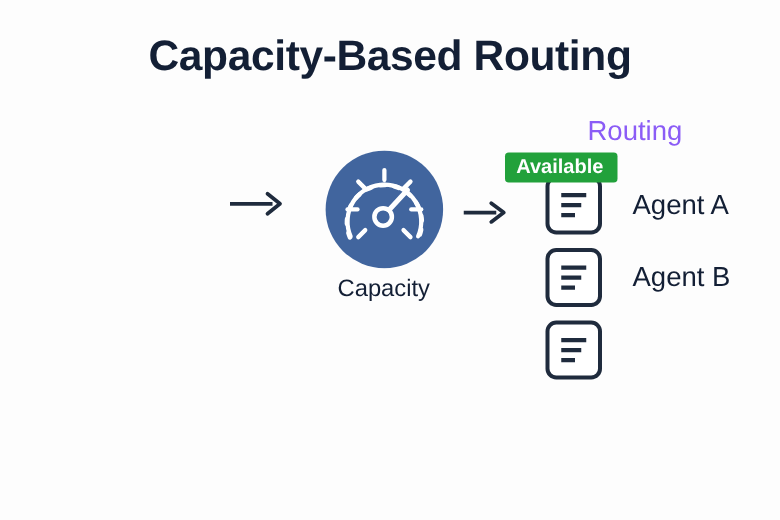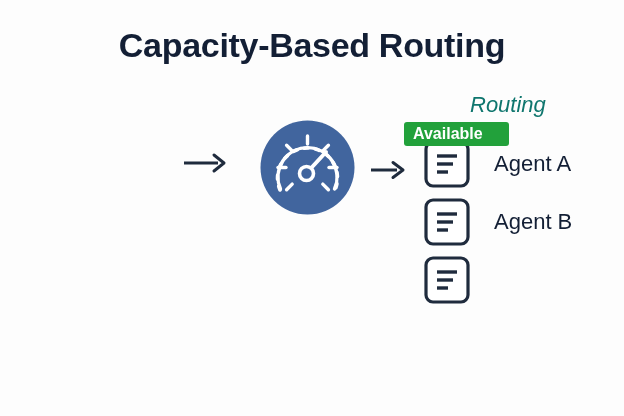--- a/index.html
+++ b/index.html
@@ -83,42 +83,41 @@
     position: absolute;
     left: 404px;
     top: 92px;
     width: 190px;
   }
   #routing-header {
     position: absolute;
     left: 66px;
     top: 0px;
     font-size: 22px;
-    color: #0f766e;
-    white-space: nowrap;
-    font-style: italic;
+    color: #8b5cf6;
+    white-space: nowrap;
   }
   #status-badge {
     position: absolute;
     left: 0px;
     top: 30px;
     background: #22a13b;
     color: #ffffff;
     font-size: 16px;
     font-weight: bold;
-    padding: 2px 26px 3px 9px;
+    padding: 2px 11px 3px 9px;
     border-radius: 3px;
     z-index: 5;
     white-space: nowrap;
     line-height: 19px;
     text-align: right;
   }
   .agent-row {
     position: absolute;
-    left: 20px;
+    left: 32px;
     display: flex;
     align-items: center;
     text-align: center;
   }
   #agent-row-0 { top: 48px; }
   #agent-row-1 { top: 106px; }
   #agent-row-2 { top: 164px; }
   .agent-card {
     width: 46px;
     height: 48px;
@@ -159,20 +158,21 @@
         <line x1="68.4" y1="25.3" x2="62.8" y2="30.9"></line>
         <line x1="26.6" y1="69.7" x2="32.2" y2="64.1"></line>
         <line x1="68.4" y1="69.7" x2="62.8" y2="64.1"></line>
       </g>
 
       <line x1="47.5" y1="52" x2="66" y2="32" stroke="#ffffff" stroke-width="4" stroke-linecap="round"></line>
 
       <circle cx="46.5" cy="53.5" r="7" fill="#41659e" stroke="#ffffff" stroke-width="3.6"></circle>
     </svg>
     <div class="stage-label">
+      <div>Capacity</div>
     </div>
   </div>
 
   <svg class="arrow" id="arrow-2" width="38" height="28" viewBox="0 0 38 28">
     <line x1="2" y1="14" x2="28" y2="14" stroke="#1f2b3d" stroke-width="3"></line>
     <path d="M24 6.5 L34 14 L24 21.5" fill="none" stroke="#1f2b3d" stroke-width="3" stroke-linecap="round" stroke-linejoin="round"></path>
   </svg>
 
   <div id="routing-stage">
 

